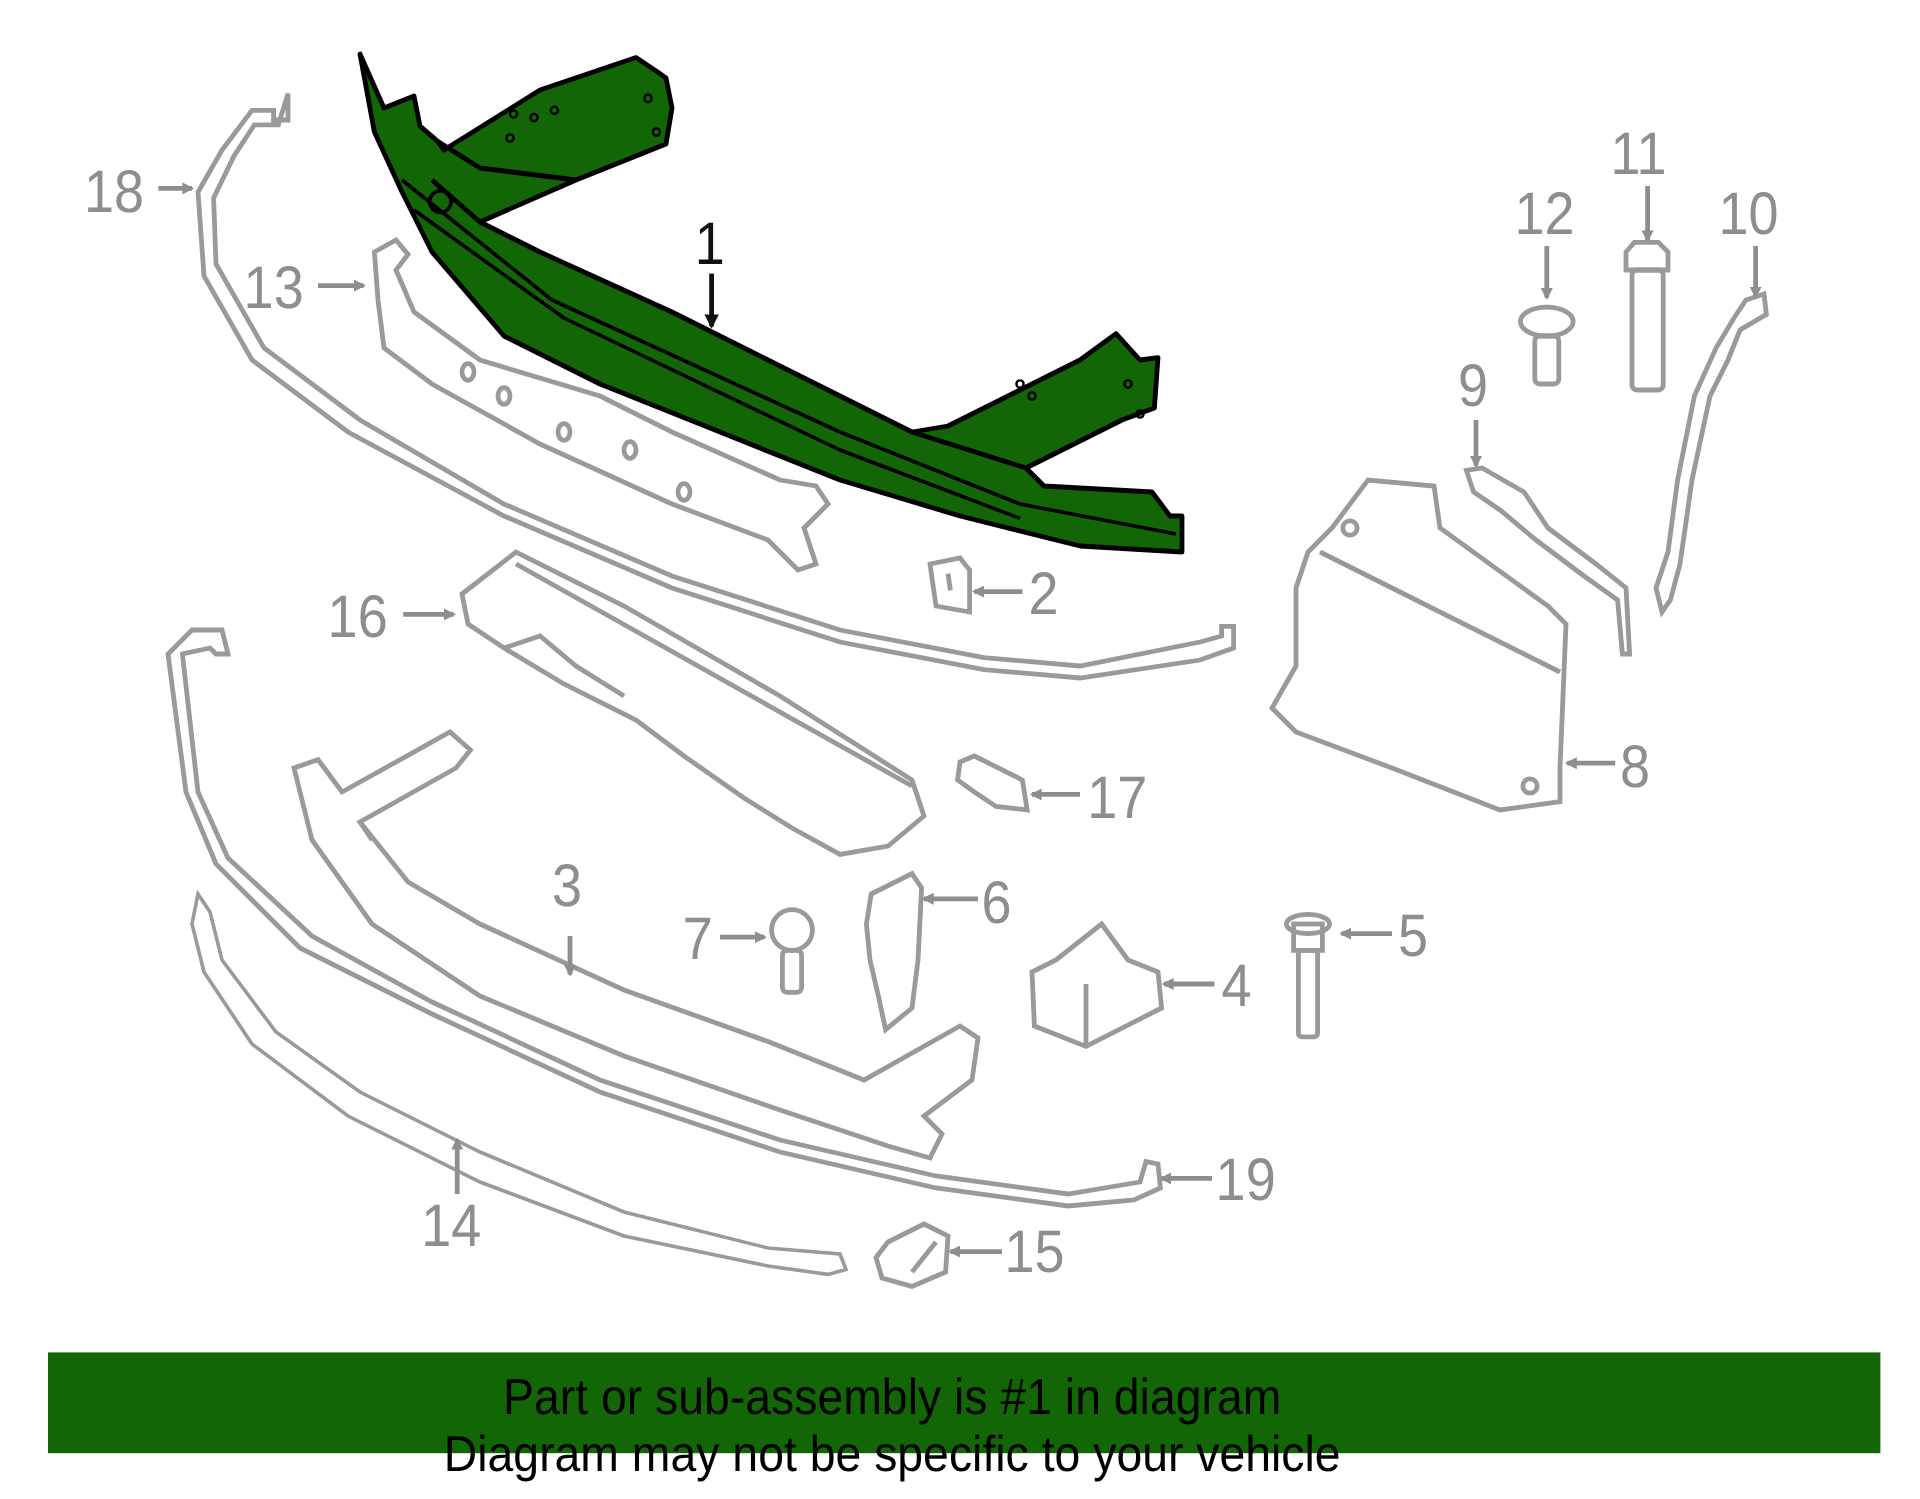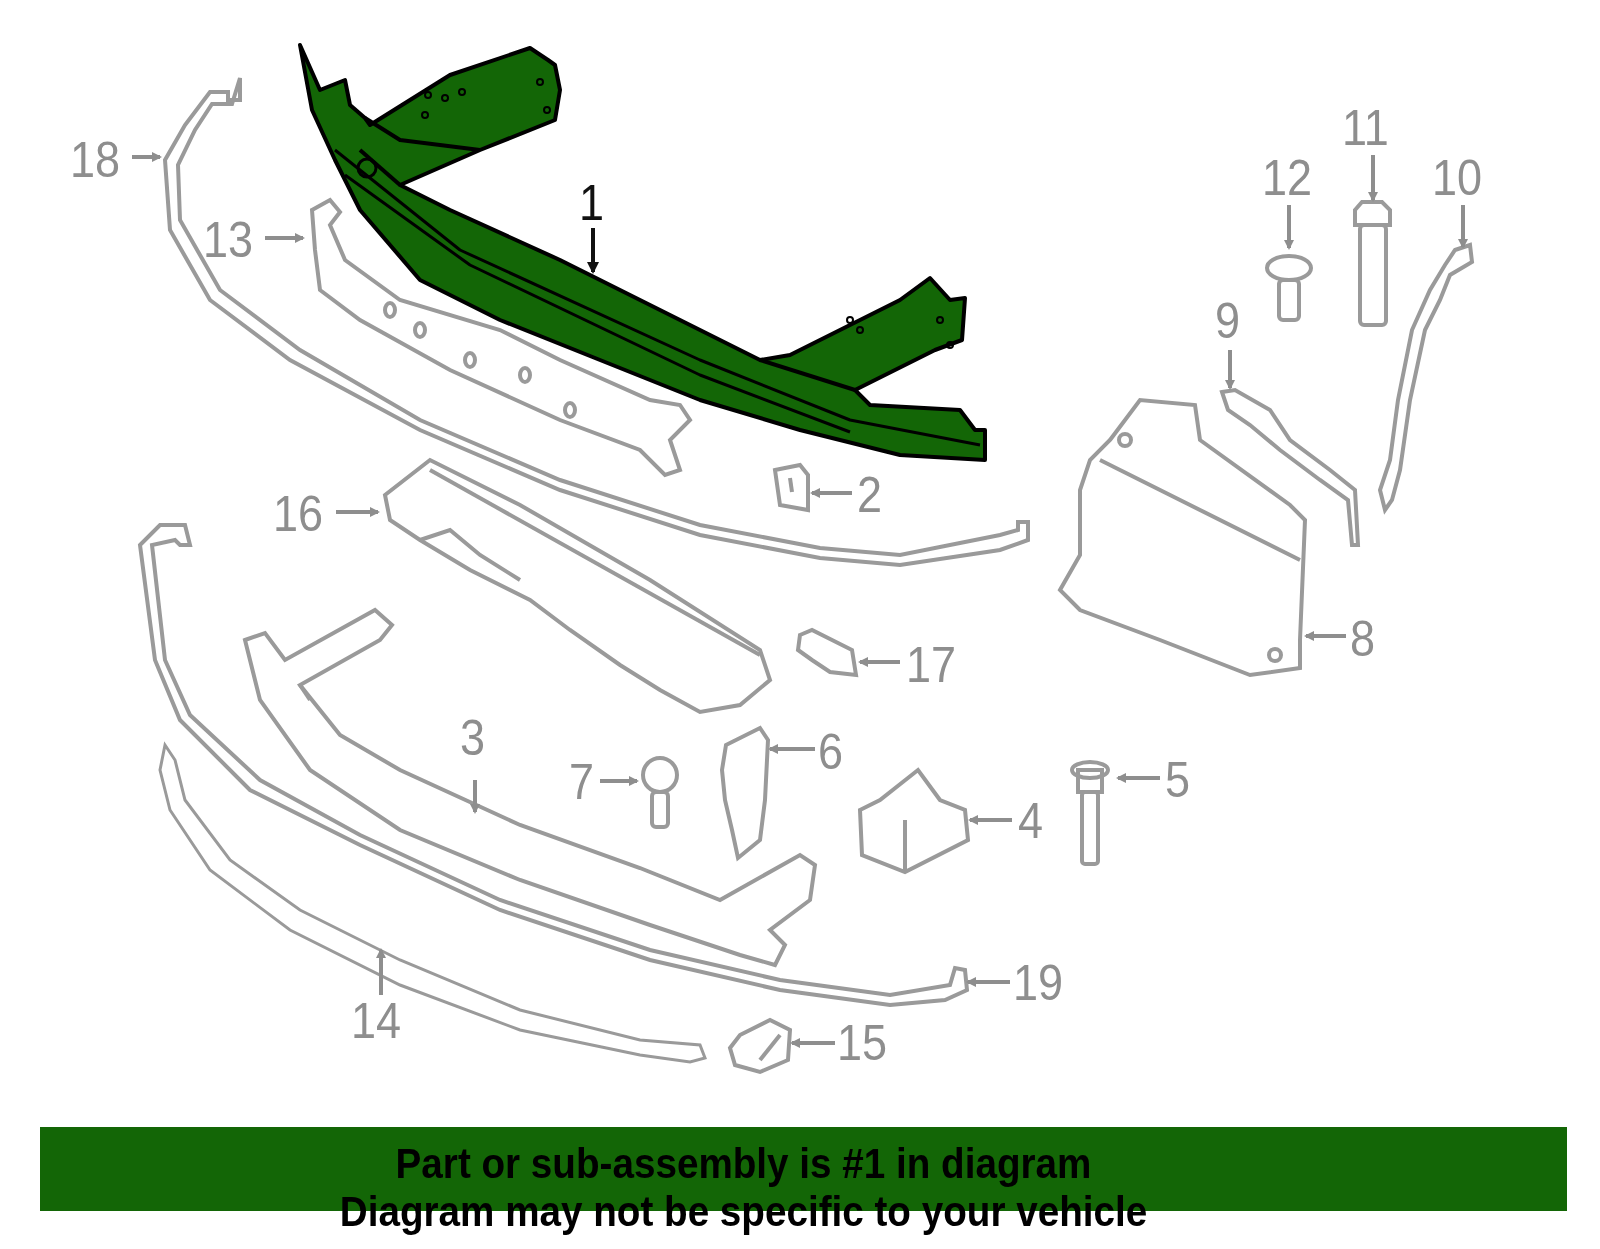--- a/index.html
+++ b/index.html
@@ -1,20 +1,20 @@
 <!DOCTYPE html>
 <html><head>
 <meta charset="utf-8">
 <style>
   html, body { margin:0; padding:0; background:#ffffff; }
   body { width:1600px; height:1249px; position:relative; overflow:hidden; font-family:"Liberation Sans", sans-serif; }
   .diagram { position:absolute; left:0; top:0; width:1600px; height:1120px; }
   .callout { position:absolute; font-family:"Liberation Sans", sans-serif; font-size:50px; color:#8e8e8e; line-height:1; transform:scaleX(0.9); transform-origin:left top; }
   .callout.main { color:#111; }
-  .banner { position:absolute; left:40px; top:1127px; width:1527px; height:84px; background:#136606;font-weight:bold; }
+  .banner { position:absolute; left:40px; top:1127px; width:1527px; height:84px; background:#136606; }
   .banner-line { position:absolute; width:100%; text-align:center; color:#000; font-size:42px; line-height:1; transform:scaleX(0.92); }
   .banner-line.l1 { top:16px; left:-60px; }
   .banner-line.l2 { top:64px; left:-60px; }
 </style>
 </head>
 <body>
 
 <div class="diagram">
   <svg width="1600" height="1120" viewBox="0 0 1600 1120">
     <defs>

